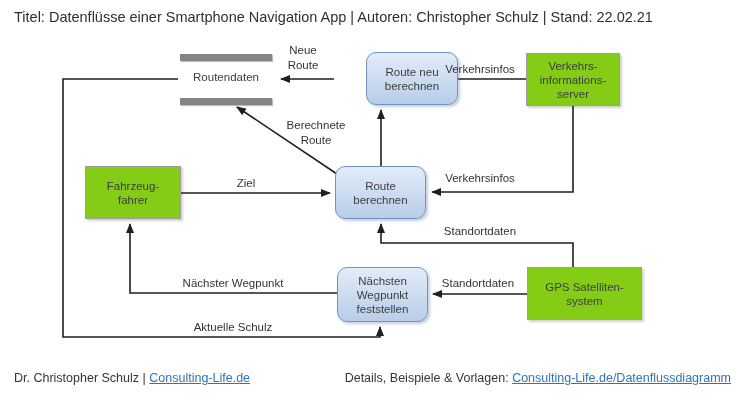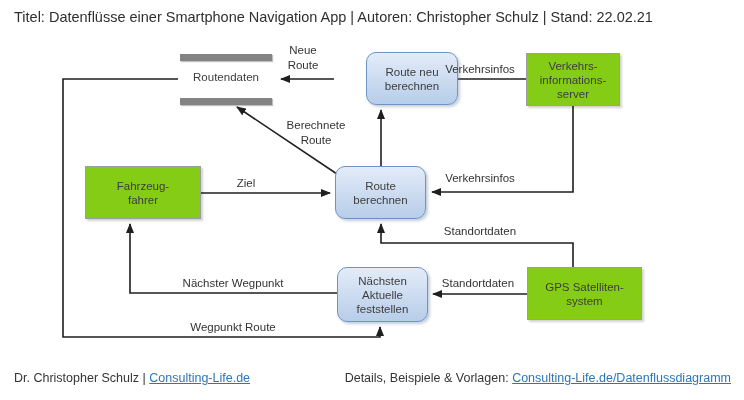--- a/index.html
+++ b/index.html
@@ -116,42 +116,42 @@
 
   <div class="store-bar" style="left:180px; top:54px;"></div>
   <div class="store-label" style="left:180px; top:71px;">Routendaten</div>
   <div class="store-bar" style="left:180px; top:98px;"></div>
 
   <div class="box process" style="left:334px; top:52px; width:92px; height:53px;margin-left:32px;">Route neu
 berechnen</div>
   <div class="box process" style="left:335px; top:166px; width:91px; height:53px;">Route
 berechnen</div>
   <div class="box process" style="left:337px; top:267px; width:91px; height:55px;">Nächsten
-Aktuelle
+Wegpunkt
 feststellen</div>
 
   <div class="box entity" style="left:526px; top:53px; width:94px; height:53px;">Verkehrs-
 informations-
 server</div>
-  <div class="box entity" style="left:85px; top:166px; width:116px; height:53px;">Fahrzeug-
+  <div class="box entity" style="left:85px; top:166px; width:96px; height:53px;">Fahrzeug-
 fahrer</div>
   <div class="box entity" style="left:527px; top:267px; width:115px; height:53px;">GPS Satelliten-
 system</div>
 
   <div class="flow-label" style="left:272px; top:43px; width:62px;">Neue
 Route</div>
   <div class="flow-label" style="left:428px; top:62px; width:104px;">Verkehrsinfos</div>
   <div class="flow-label" style="left:274px; top:118px; width:84px;">Berechnete
 Route</div>
   <div class="flow-label" style="left:214px; top:176px; width:64px;">Ziel</div>
   <div class="flow-label" style="left:428px; top:171px; width:104px;">Verkehrsinfos</div>
   <div class="flow-label" style="left:426px; top:224px; width:108px;">Standortdaten</div>
   <div class="flow-label" style="left:424px; top:276px; width:108px;">Standortdaten</div>
   <div class="flow-label" style="left:160px; top:276px; width:146px;">Nächster Wegpunkt</div>
-  <div class="flow-label" style="left:172px; top:320px; width:122px;">Wegpunkt Route</div>
+  <div class="flow-label" style="left:172px; top:320px; width:122px;">Aktuelle Schulz</div>
 
   <div class="footer footer-right">
     <span>Details, Beispiele &amp; Vorlagen:</span>
     <span class="link">Consulting-Life.de/Datenflussdiagramm</span>
   </div>
   <div class="footer footer-left">
     <span>Dr. Christopher Schulz</span>
     <span>|</span>
     <span class="link">Consulting-Life.de</span>
   </div>

